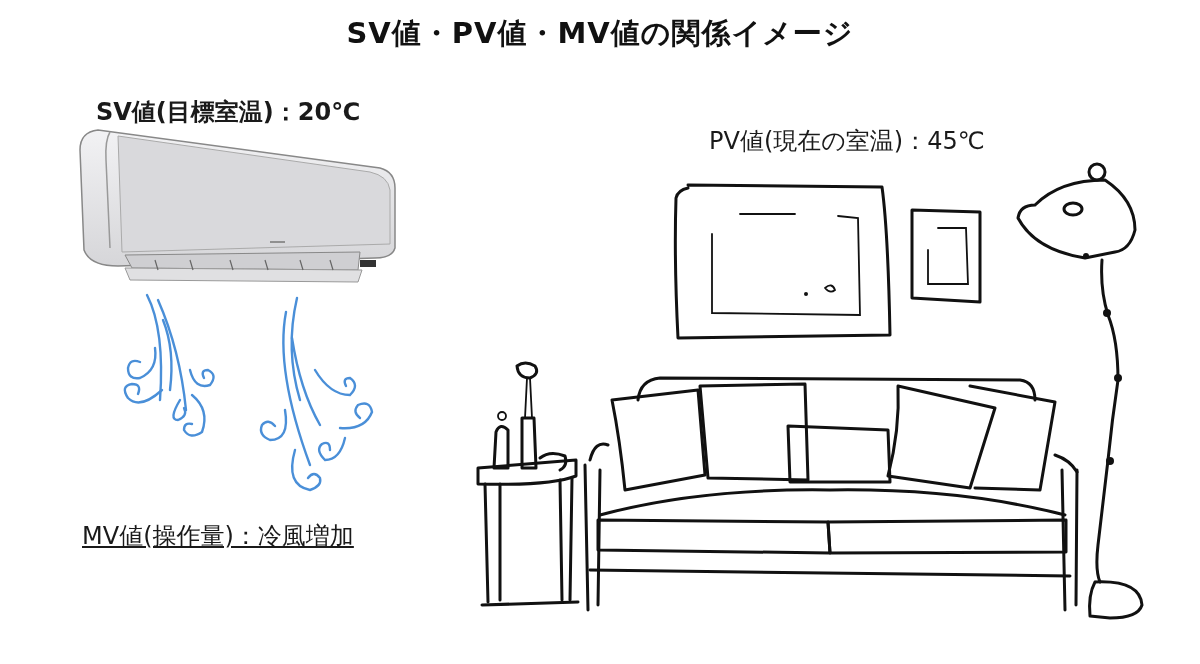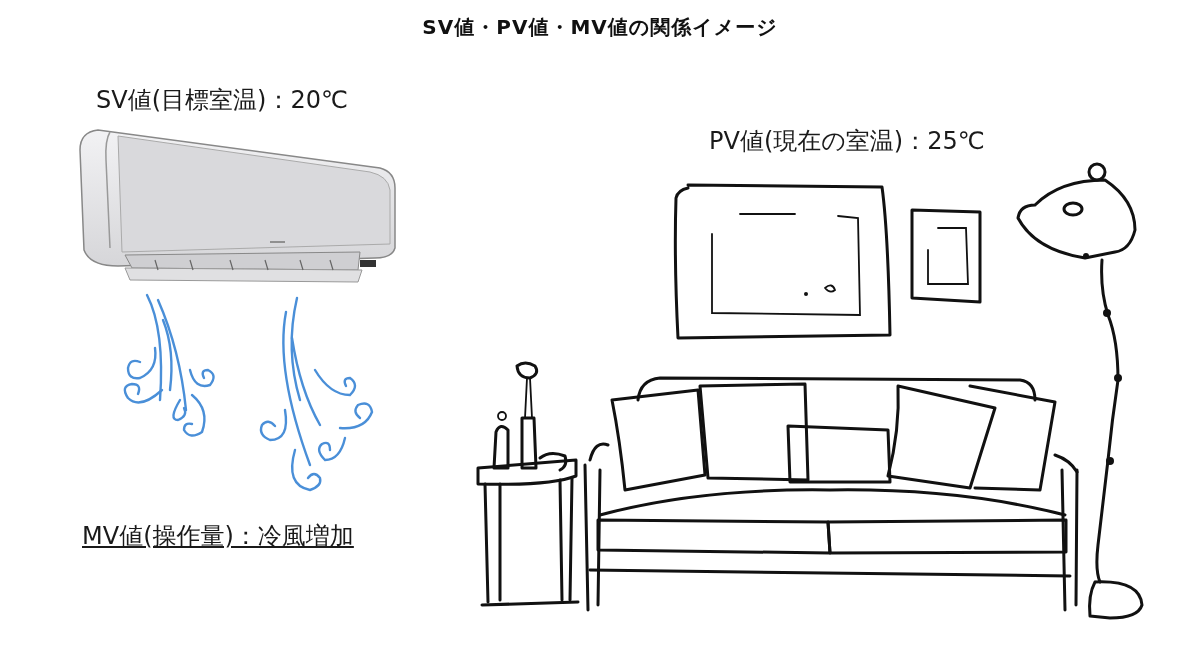--- a/index.html
+++ b/index.html
@@ -1,35 +1,35 @@
 <!DOCTYPE html>
 <html><head>
 <meta charset="utf-8">
 <style>
   html, body { margin: 0; padding: 0; background: #ffffff; }
   body { width: 1200px; height: 664px; position: relative; overflow: hidden;
          font-family: "DejaVu Sans", sans-serif; color: #111; }
   .title { position: absolute; left: 0; width: 1200px; top: 14px; text-align: center;
-           font-size: 20px; font-weight: bold; letter-spacing: 1px; }
+           font-size: 29px; font-weight: bold; letter-spacing: 1px; }
   .label { position: absolute; font-size: 24px; white-space: nowrap; color: #1a1a1a; }
-  #sv-label { left: 96px; top: 84px; }
+  #sv-label { left: 96px; top: 96px; font-weight: bold; }
   #pv-label { left: 709px; top: 125px; }
   #mv-label { left: 82px; top: 520px; text-decoration: underline; }
   svg { position: absolute; overflow: visible; }
   .ink { fill: none; stroke: #111; stroke-width: 3; stroke-linecap: round; stroke-linejoin: round; }
   .ink-thin { fill: none; stroke: #111; stroke-width: 1.8; stroke-linecap: round; }
   .wind { fill: none; stroke: #4a8fd8; stroke-width: 2.4; stroke-linecap: round; }
 </style>
 </head>
 <body>
 
 <div class="title">SV値・PV値・MV値の関係イメージ</div>
 
 <div class="label" id="sv-label">SV値(目標室温)：20℃</div>
-<div class="label" id="pv-label">PV値(現在の室温)：25℃</div>
+<div class="label" id="pv-label">PV値(現在の室温)：45℃</div>
 <div class="label" id="mv-label">MV値(操作量)：冷風増加</div>
 
 <svg style="left:70px;top:120px;" width="340" height="180" viewBox="0 0 340 180">
   <defs>
     <linearGradient id="acg" x1="0" y1="0" x2="0" y2="1">
       <stop offset="0" stop-color="#f2f2f4"></stop>
       <stop offset="1" stop-color="#d6d6d9"></stop>
     </linearGradient>
   </defs>
   <path d="M10 30 Q10 12 28 10 L310 48 Q325 52 325 68 L325 128 Q322 138 305 138 L48 146 Q20 146 14 130 Z" fill="url(#acg)" stroke="#888" stroke-width="1.5"></path>

